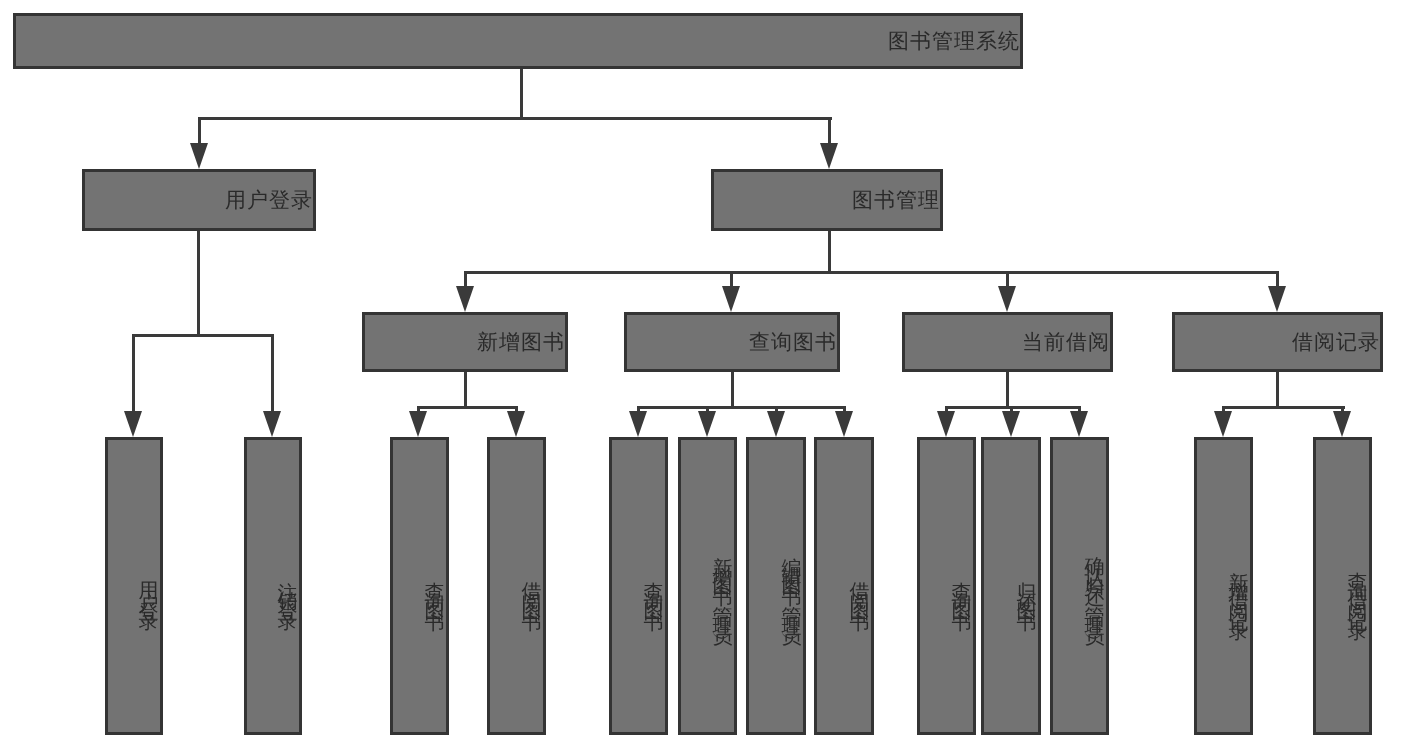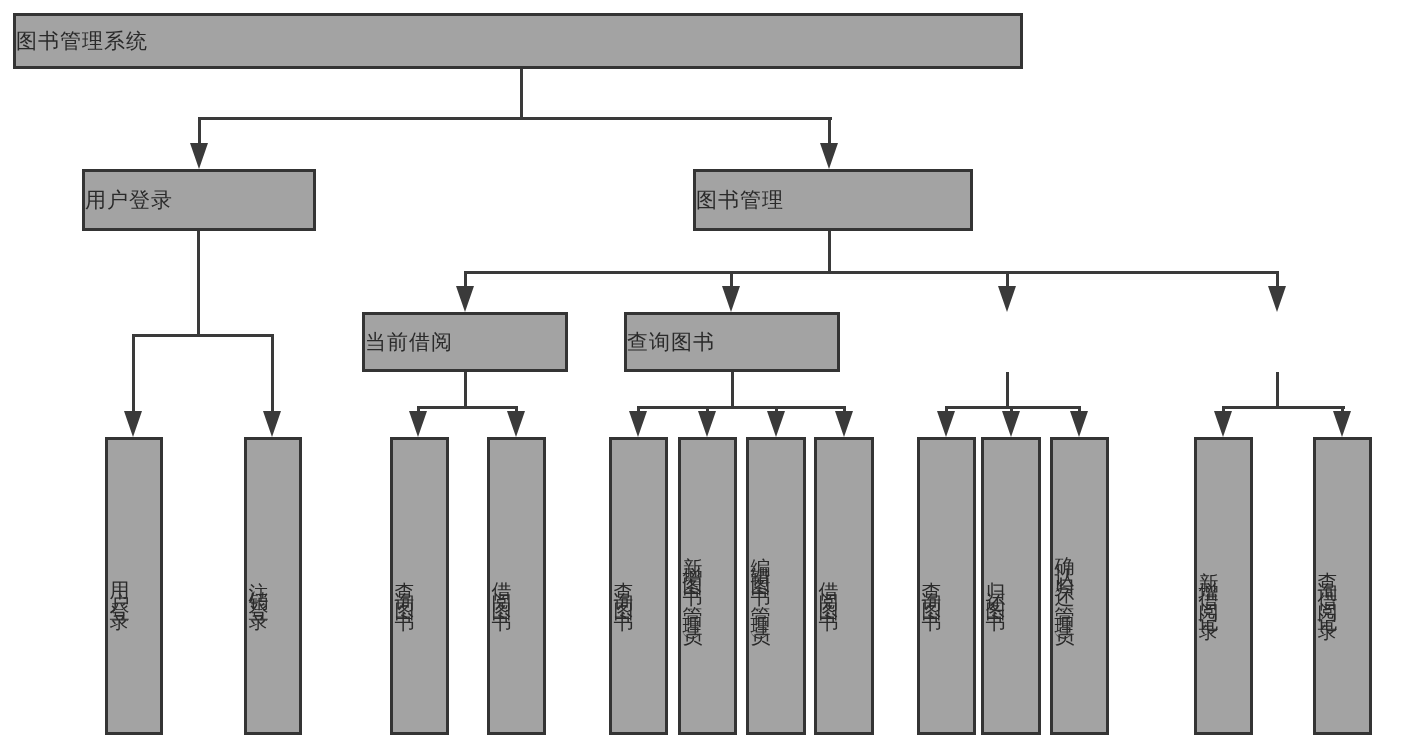--- a/index.html
+++ b/index.html
@@ -1,22 +1,22 @@
 <!DOCTYPE html>
 <html><head>
 <meta charset="utf-8">
 <style>
   html,body{margin:0;padding:0;background:#ffffff;}
   #stage{
     position:relative;width:1405px;height:747px;background:#ffffff;overflow:hidden;
     font-family:"Liberation Sans","DejaVu Sans",sans-serif;
   }
   .box{
-    position:absolute;box-sizing:border-box;border:3px solid #343434;background:#a3a3a3;
-    display:flex;align-items:center;justify-content:flex-start;
+    position:absolute;box-sizing:border-box;border:3px solid #343434;background:#737373;
+    display:flex;align-items:center;justify-content:flex-end;
     font-size:21px;color:#2a2a2a;letter-spacing:1px;
   }
   .vbox span{
     writing-mode:vertical-lr;line-height:1.15;letter-spacing:10px;font-size:20px;
   }
   .line{position:absolute;background:#3a3a3a;}
   .arrow{
     position:absolute;width:0;height:0;
     border-left:9px solid transparent;border-right:9px solid transparent;
     border-top:26px solid #3a3a3a;
@@ -38,21 +38,21 @@
   <div class="line" style="left:520px;top:69px;width:3px;height:50px;"></div>
   <div class="line" style="left:198px;top:117px;width:634px;height:3px;"></div>
   <div class="line" style="left:198px;top:117px;width:3px;height:32px;"></div>
   <div class="arrow" style="left:190px;top:143px;"></div>
   <div class="line" style="left:828px;top:117px;width:3px;height:32px;"></div>
   <div class="arrow" style="left:820px;top:143px;"></div>
 
   <div class="box" style="left:82px;top:169px;width:234px;height:62px;">
     <span>用户登录</span>
   </div>
-  <div class="box" style="left:693px;top:169px;width:280px;height:62px;">
+  <div class="box" style="left:711px;top:169px;width:232px;height:62px;">
     <span>图书管理</span>
   </div>
 
   <div class="line" style="left:197px;top:231px;width:3px;height:106px;"></div>
   <div class="line" style="left:132px;top:334px;width:142px;height:3px;"></div>
   <div class="line" style="left:132px;top:334px;width:3px;height:83px;"></div>
   <div class="arrow" style="left:124px;top:411px;"></div>
   <div class="line" style="left:271px;top:334px;width:3px;height:83px;"></div>
   <div class="arrow" style="left:263px;top:411px;"></div>
 
@@ -61,24 +61,30 @@
   <div class="line" style="left:464px;top:271px;width:3px;height:21px;"></div>
   <div class="arrow" style="left:456px;top:286px;"></div>
   <div class="line" style="left:730px;top:271px;width:3px;height:21px;"></div>
   <div class="arrow" style="left:722px;top:286px;"></div>
   <div class="line" style="left:1006px;top:271px;width:3px;height:21px;"></div>
   <div class="arrow" style="left:998px;top:286px;"></div>
   <div class="line" style="left:1276px;top:271px;width:3px;height:21px;"></div>
   <div class="arrow" style="left:1268px;top:286px;"></div>
 
   <div class="box" style="left:362px;top:312px;width:206px;height:60px;">
-    <span>当前借阅</span>
+    <span>新增图书</span>
   </div>
   <div class="box" style="left:624px;top:312px;width:216px;height:60px;">
     <span>查询图书</span>
+  </div>
+  <div class="box" style="left:902px;top:312px;width:211px;height:60px;">
+    <span>当前借阅</span>
+  </div>
+  <div class="box" style="left:1172px;top:312px;width:211px;height:60px;">
+    <span>借阅记录</span>
   </div>
 
   <div class="line" style="left:464px;top:372px;width:3px;height:37px;"></div>
   <div class="line" style="left:417px;top:406px;width:101px;height:3px;"></div>
   <div class="line" style="left:417px;top:406px;width:3px;height:11px;"></div>
   <div class="arrow" style="left:409px;top:411px;"></div>
   <div class="line" style="left:515px;top:406px;width:3px;height:11px;"></div>
   <div class="arrow" style="left:507px;top:411px;"></div>
 
   <div class="line" style="left:731px;top:372px;width:3px;height:37px;"></div>

